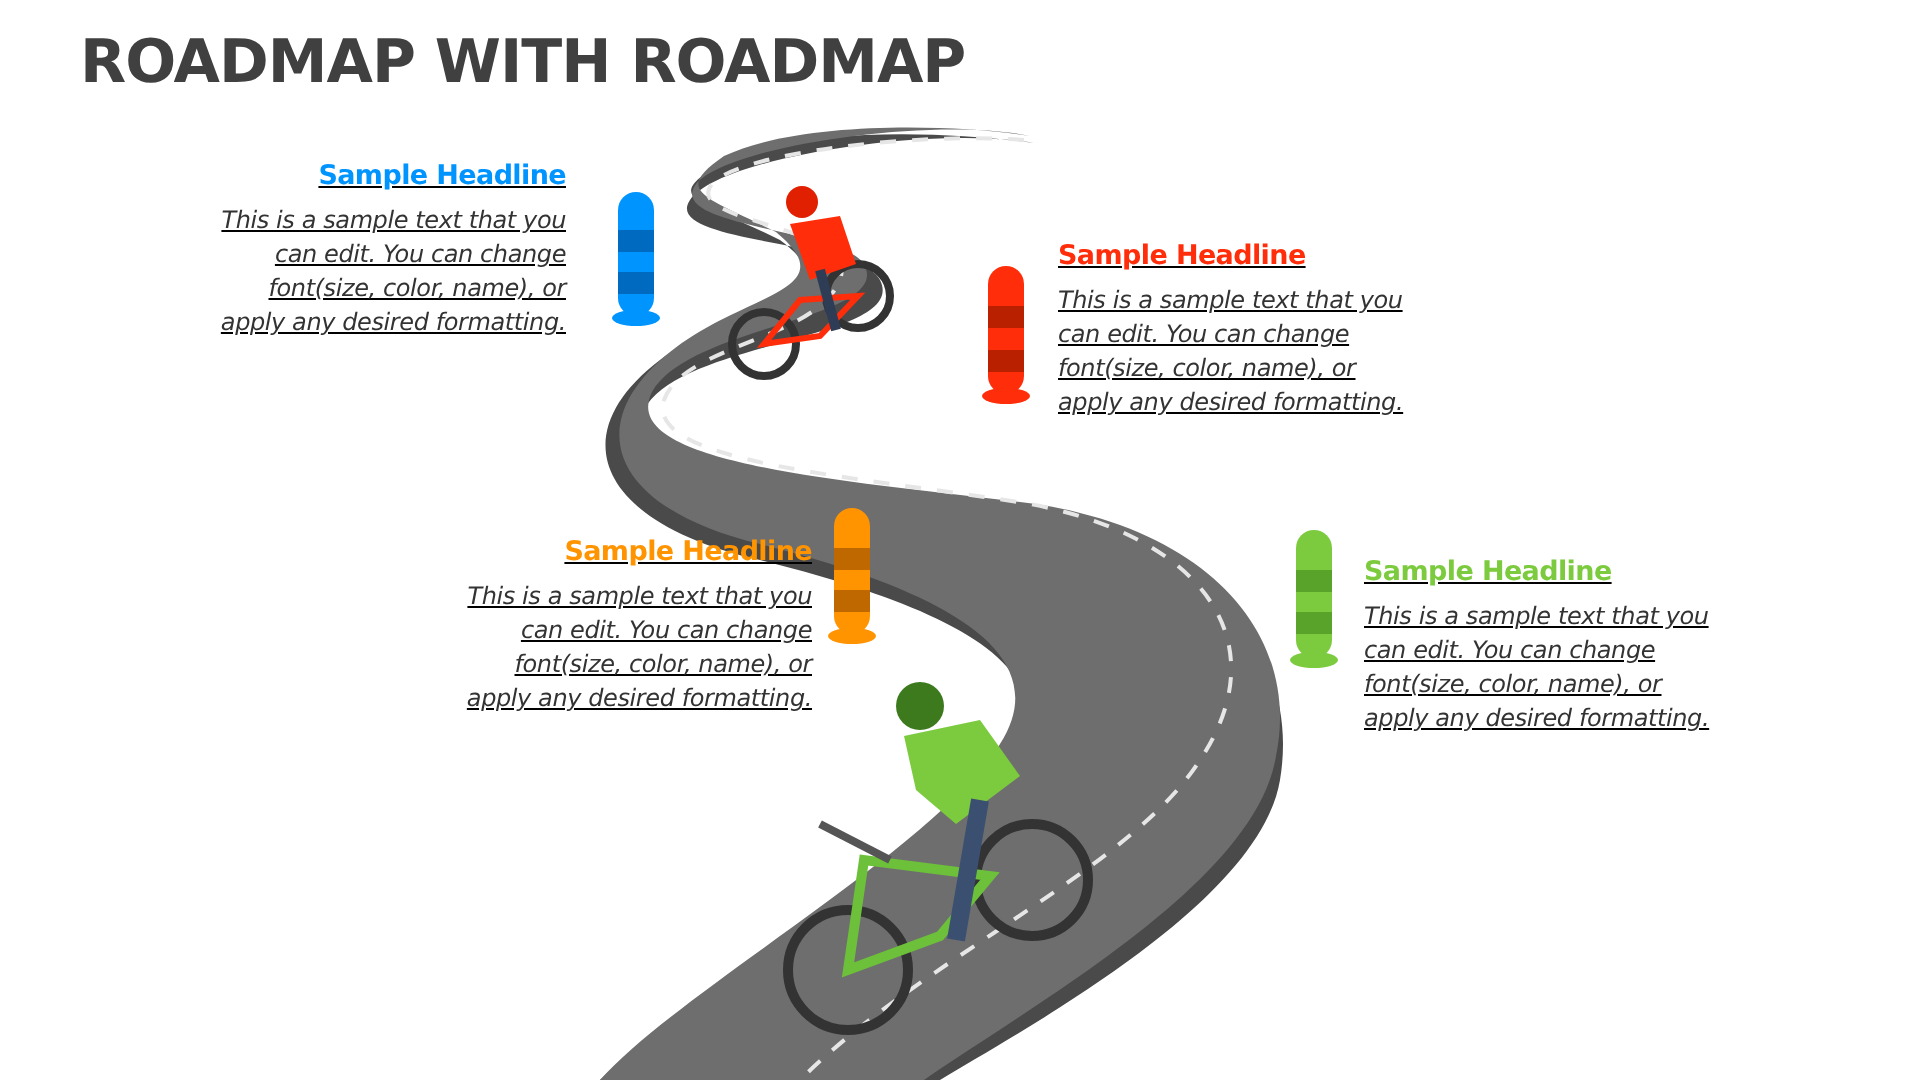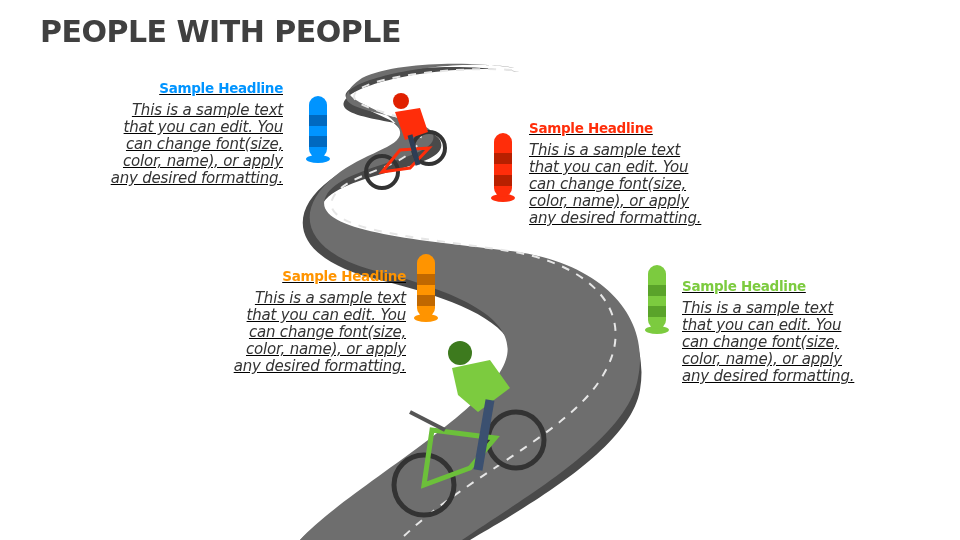--- a/index.html
+++ b/index.html
@@ -1,28 +1,28 @@
 <!DOCTYPE html>
 <html><head>
 <meta charset="utf-8">
 <style>
   html,body{margin:0;padding:0;}
   body{width:960px;height:540px;background:#ffffff;position:relative;overflow:hidden;font-family:"Liberation Sans",sans-serif;}
   .title{position:absolute;left:40px;top:14px;font-family:"DejaVu Sans",sans-serif;font-weight:bold;font-size:30px;color:#404040;letter-spacing:-0.5px;margin:0;}
   .art{position:absolute;left:0;top:0;}
   .callout{position:absolute;width:175px;text-decoration:underline;}
   .callout .hl{font-family:"DejaVu Sans",sans-serif;font-weight:bold;font-size:13.5px;margin-bottom:6px;letter-spacing:-0.3px;}
-  .callout .body{font-family:"DejaVu Sans",sans-serif;font-style:italic;font-size:15px;line-height:17px;color:#333333;letter-spacing:-0.2px;}
+  .callout .body{font-family:"DejaVu Sans",sans-serif;font-style:italic;font-size:12px;line-height:17px;color:#333333;letter-spacing:-0.2px;}
   .right{text-align:right;}
   .left{text-align:left;}
 </style>
 </head>
 <body>
 
-<h1 class="title">PEOPLE WITH PEOPLE</h1>
+<h1 class="title">ROADMAP WITH ROADMAP</h1>
 
 <svg class="art" width="960" height="540" viewBox="0 0 960 540">
   <g>
 
     <path d="M520,72 C470,62 360,78 345,100 C330,122 430,120 440,140 C455,170 340,170 322,205 C305,240 420,248 520,262 C610,275 650,330 640,390 C630,450 520,510 470,540 L300,540 C340,500 470,430 505,380 C540,330 460,300 380,280 C300,262 280,218 330,180 C370,150 430,150 390,120 C350,100 330,100 360,82 C400,62 480,66 520,72 Z" fill="#4a4a4a"></path>
 
     <path d="M515,68 C470,58 365,72 348,92 C332,114 420,114 432,132 C447,160 345,162 326,196 C308,232 420,240 518,252 C608,266 650,320 638,378 C628,440 520,500 462,540 L300,540 C340,495 468,424 500,372 C532,322 458,292 380,272 C305,254 290,212 335,176 C372,146 424,146 388,116 C352,98 336,96 362,78 C400,60 478,62 515,68 Z" fill="#6e6e6e"></path>
 
     <path d="M512,70 C460,66 370,76 356,92 C340,112 430,112 420,140 C408,170 342,172 332,200 C322,232 430,238 515,252 C600,268 640,320 600,380 C565,435 460,480 400,540" fill="none" stroke="#e6e6e6" stroke-width="2" stroke-dasharray="8,8"></path>
   </g>

